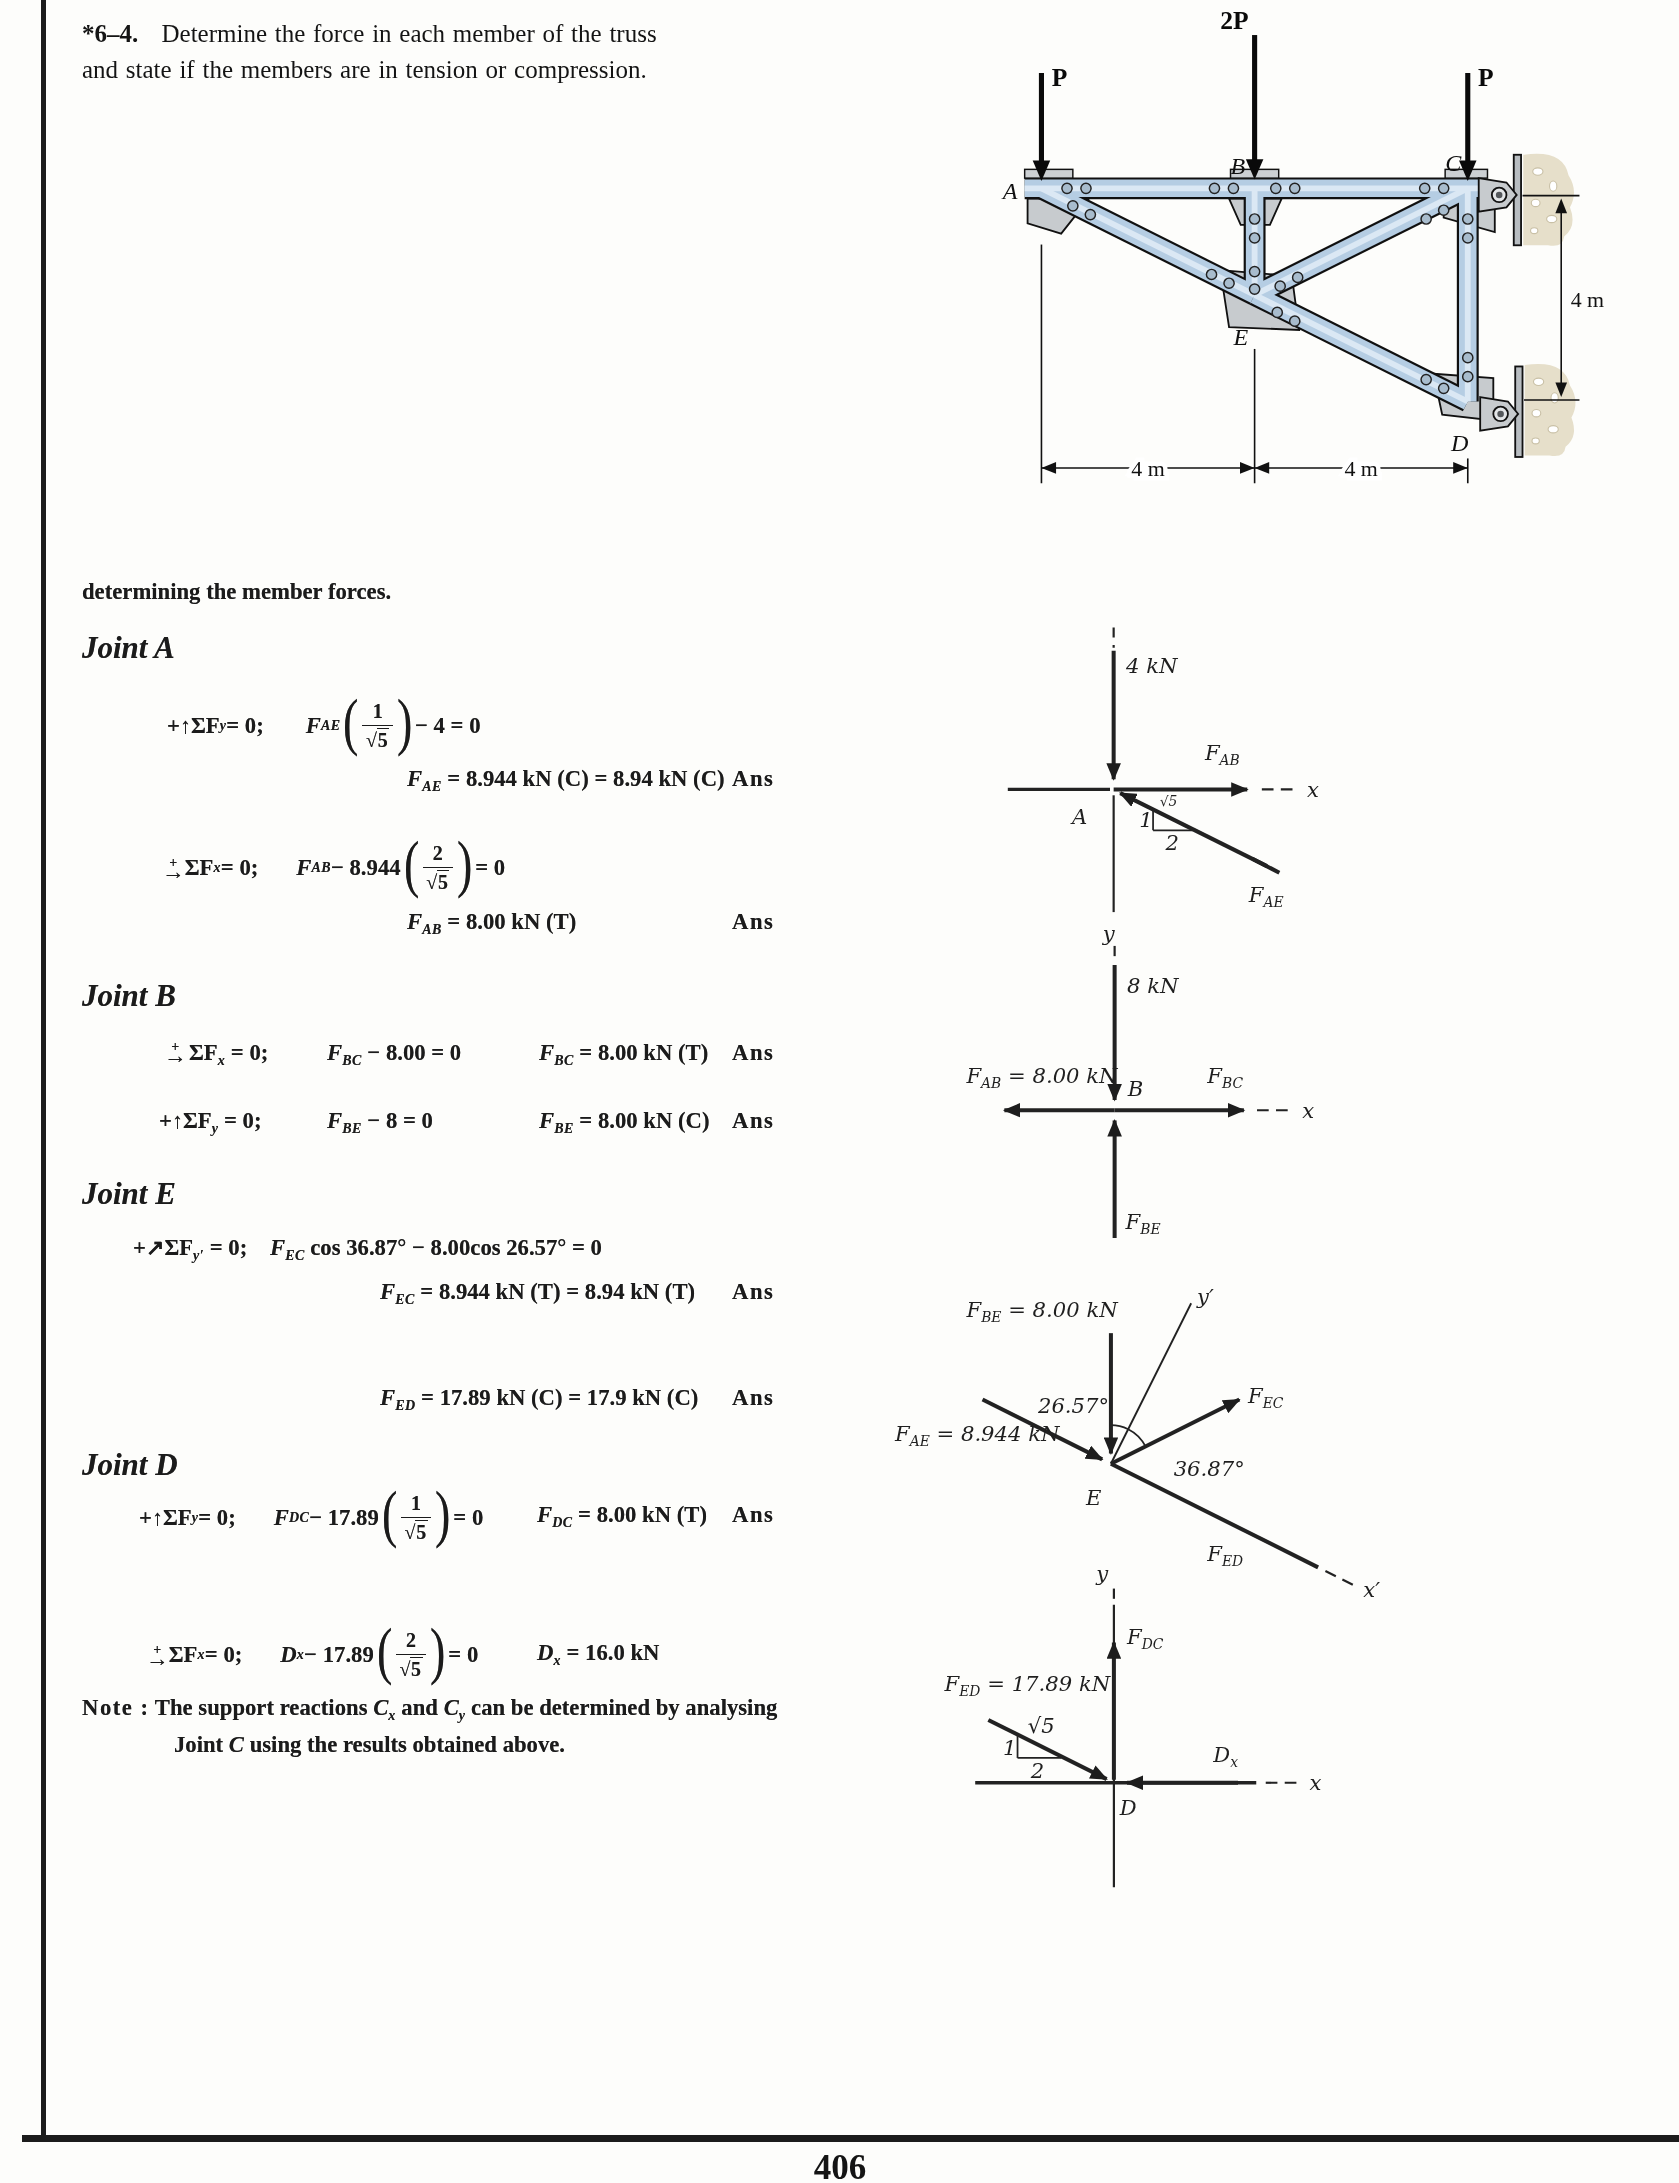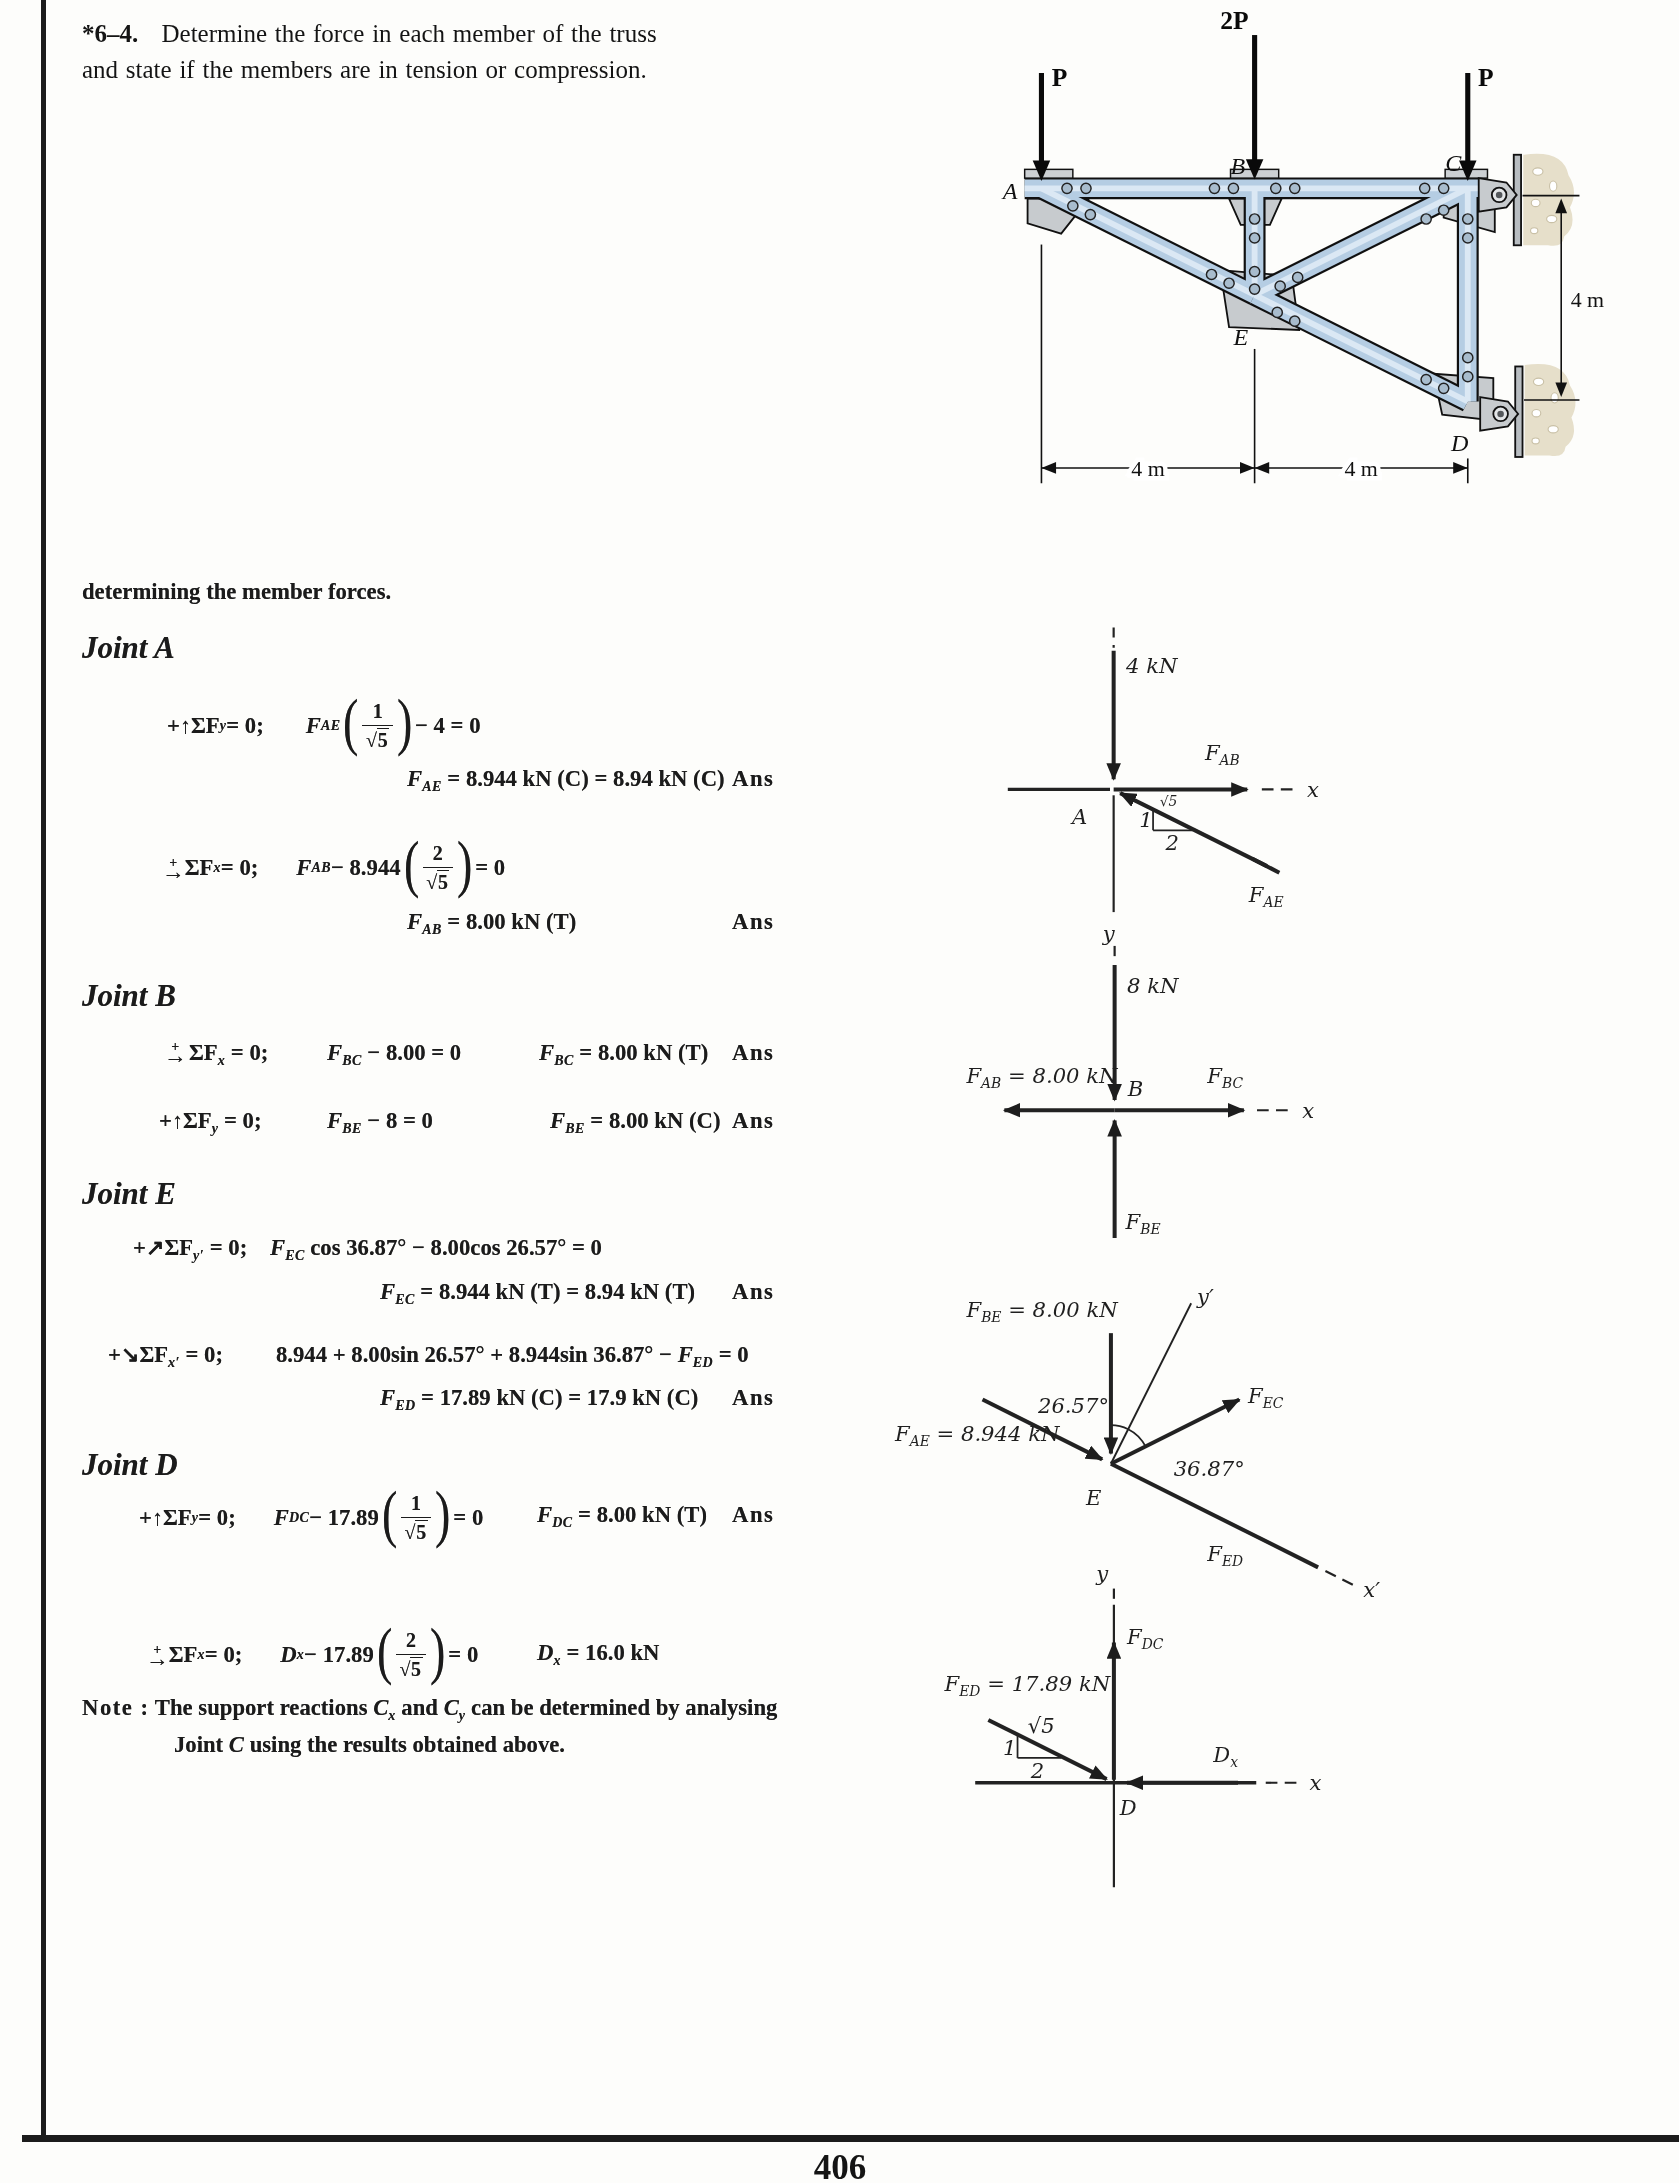--- a/index.html
+++ b/index.html
@@ -274,39 +274,35 @@
         </span></span>
     <span class="abs" style="left:189px;"><span>ΣF</span><span class="sb">x</span><span> = 0;</span></span>
     <span class="abs" style="left:327px;"><i class="v">F</i><span class="sb">BC</span><span> − 8.00 = 0</span></span>
     <span class="abs" style="left:539px;"><i class="v">F</i><span class="sb">BC</span><span> = 8.00 kN (T)</span></span>
     <span class="abs ans" style="left:732px;">Ans</span>
   </div>
 
   <div class="abs scan" style="left:0;top:1108px;width:1679px;height:34px;">
     <span class="abs" style="left:159px;"><span>+</span><span class="arr">↑</span><span>ΣF</span><span class="sb">y</span><span> = 0;</span></span>
     <span class="abs" style="left:327px;"><i class="v">F</i><span class="sb">BE</span><span> − 8 = 0</span></span>
-    <span class="abs" style="left:550px;"><i class="v">F</i><span class="sb">BE</span><span> = 8.00 kN (C)</span></span>
+    <span class="abs" style="left:539px;"><i class="v">F</i><span class="sb">BE</span><span> = 8.00 kN (C)</span></span>
     <span class="abs ans" style="left:732px;">Ans</span>
   </div>
 
   <div class="abs scan jh" style="left:82px;top:1176px;">Joint E</div>
 
   <div class="abs scan" style="left:0;top:1235px;width:1679px;height:34px;">
     <span class="abs" style="left:133px;"><span>+</span><span class="arr">↗</span><span>ΣF</span><span class="sb">y′</span><span> = 0;</span></span>
     <span class="abs" style="left:270px;"><i class="v">F</i><span class="sb">EC</span><span> cos 36.87° − 8.00cos 26.57° = 0</span></span>
   </div>
   <div class="abs scan" style="left:380px;top:1279px;">
     <i class="v">F</i><span class="sb">EC</span><span> = 8.944 kN (T) = 8.94 kN (T)</span>
   </div>
   <div class="abs scan ans" style="left:732px;top:1279px;">Ans</div>
 
-  <div class="abs scan" style="left:0;top:1342px;width:1679px;height:34px;">
-    <span class="abs" style="left:108px;"><span>+</span><span class="arr">↘</span><span>ΣF</span><span class="sb">x′</span><span> = 0;</span></span>
-    <span class="abs" style="left:276px;"><span>8.944 + 8.00sin 26.57° + 8.944sin 36.87° − </span><i class="v">F</i><span class="sb">ED</span><span> = 0</span></span>
-  </div>
   <div class="abs scan" style="left:380px;top:1385px;">
     <i class="v">F</i><span class="sb">ED</span><span> = 17.89 kN (C) = 17.9 kN (C)</span>
   </div>
   <div class="abs scan ans" style="left:732px;top:1385px;">Ans</div>
 
   <div class="abs scan jh" style="left:82px;top:1447px;">Joint D</div>
 
   <div class="row scan" style="left:139px;top:1463px;height:110px;">
     <span>+</span>
       <span class="arr">↑</span>

